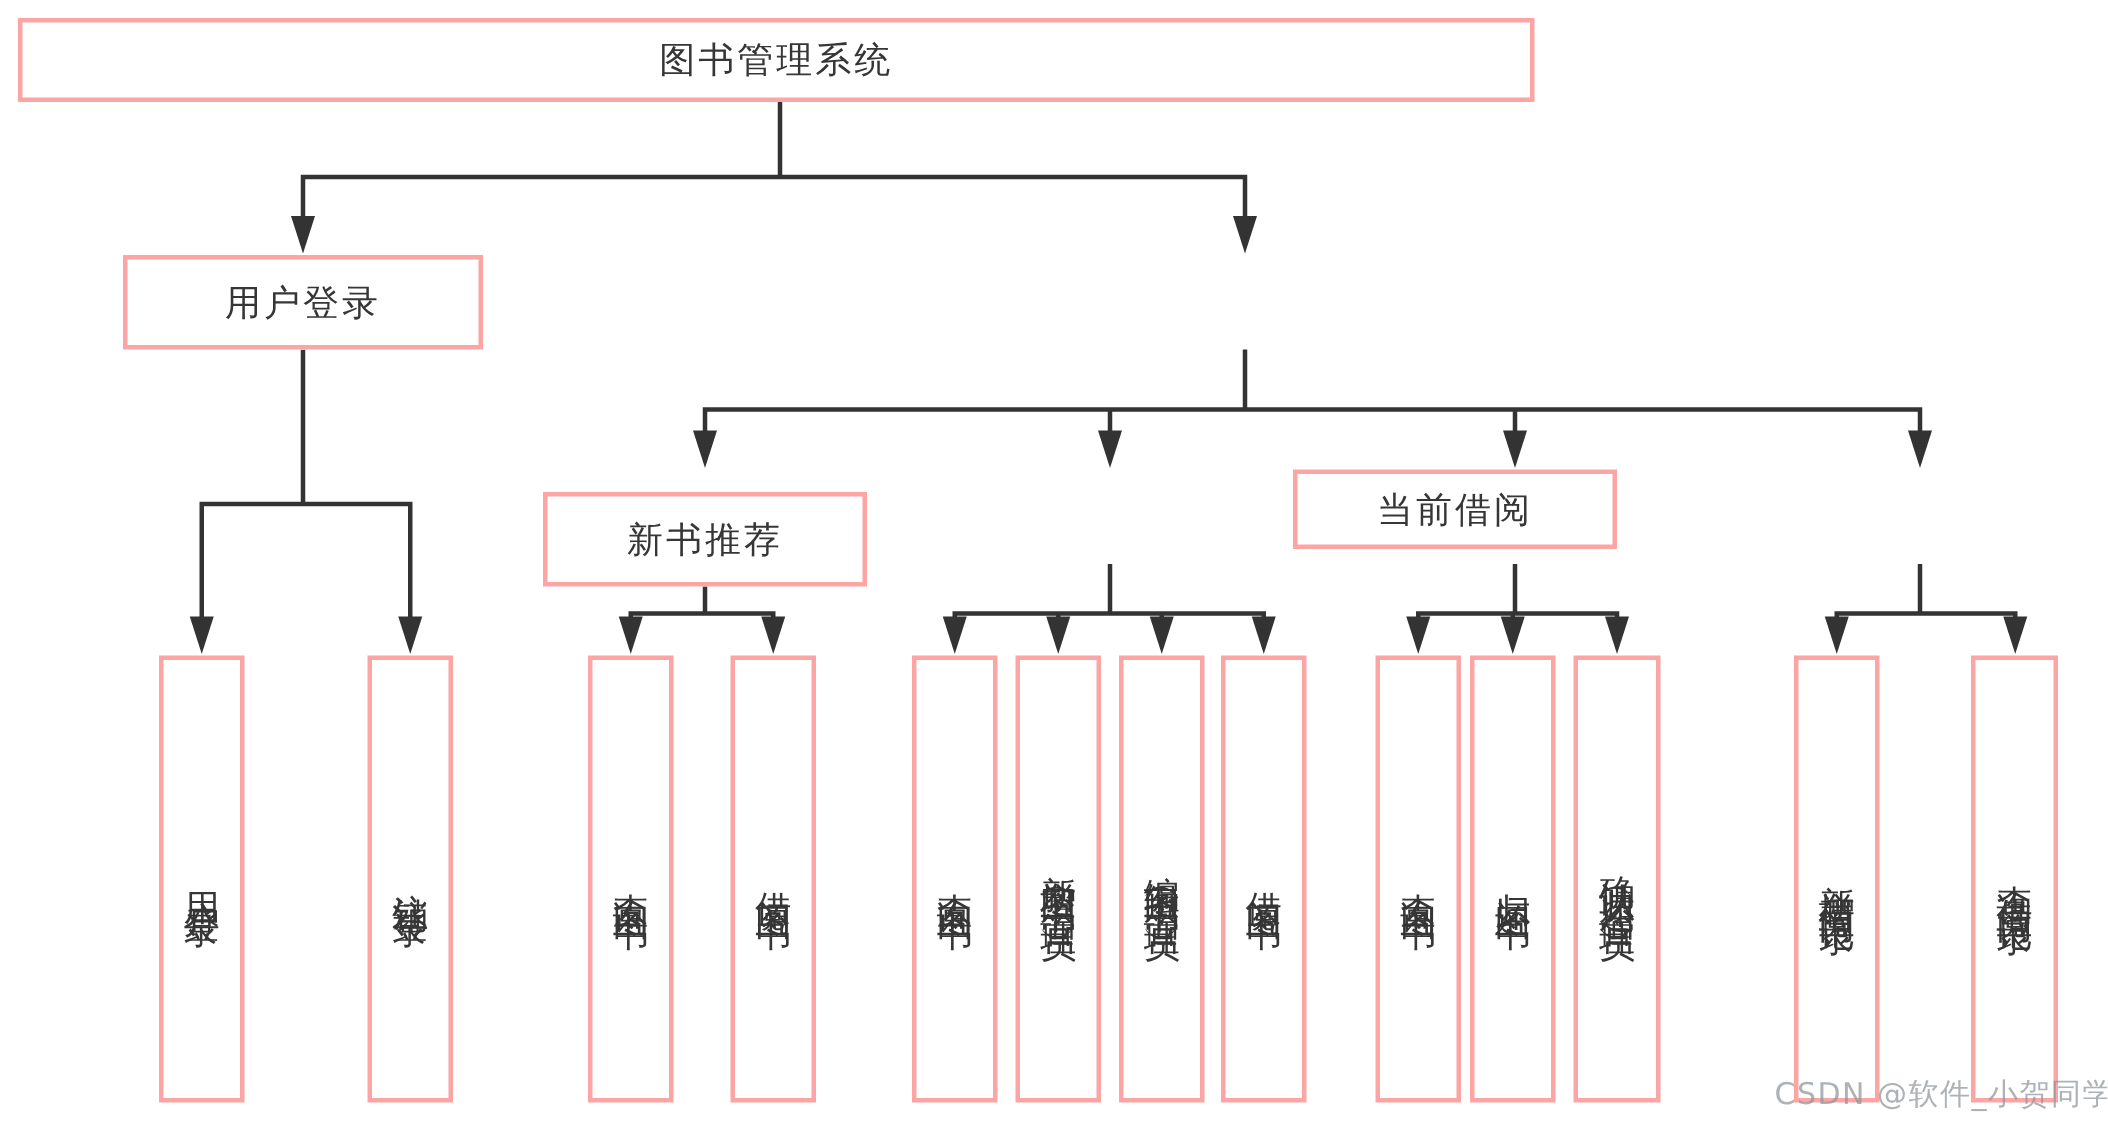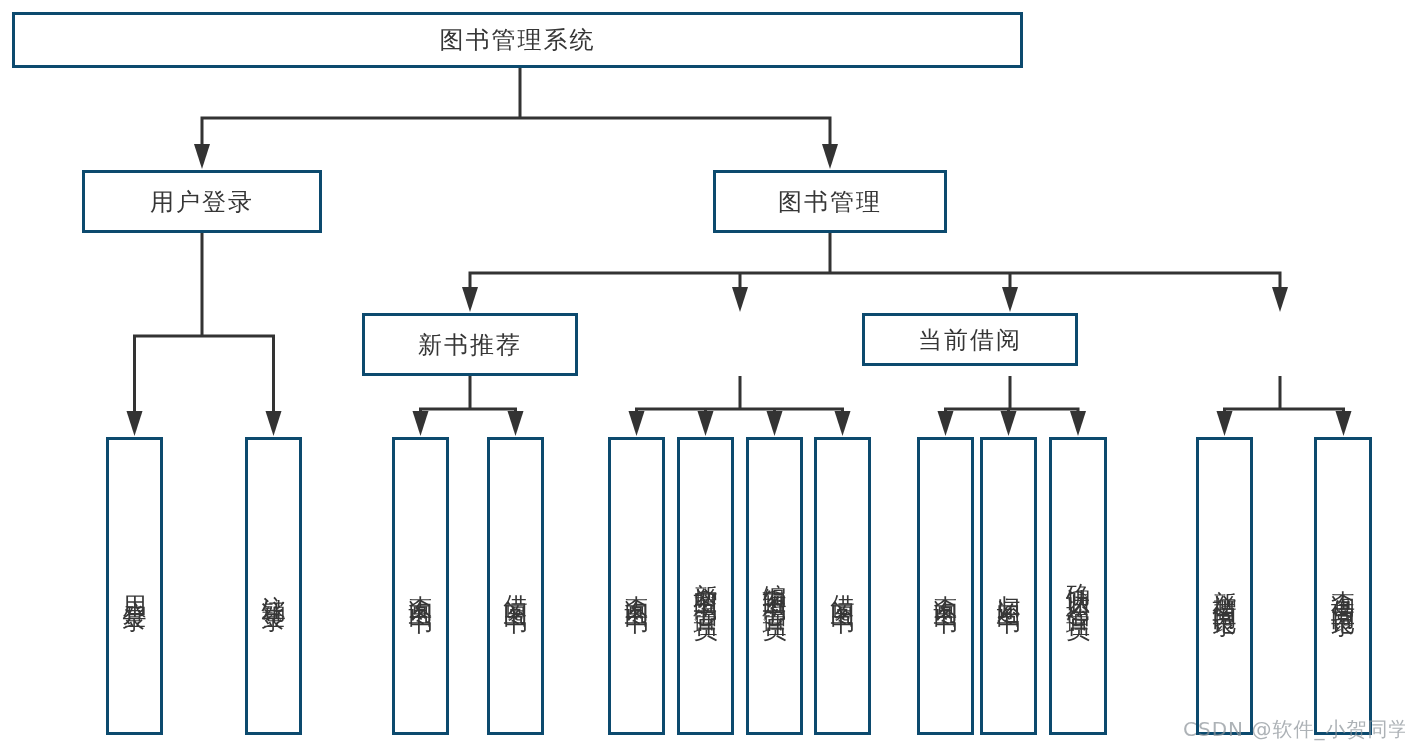--- a/index.html
+++ b/index.html
@@ -4,21 +4,21 @@
 <style>
   html,body{margin:0;padding:0;background:#fff;}
   .canvas{
     position:relative;width:1405px;height:747px;background:#ffffff;
     font-family:"DejaVu Sans",sans-serif;overflow:hidden;
   }
   svg.wires{position:absolute;left:0;top:0;}
   .wire{stroke:#333333;stroke-width:3;fill:none;}
   .arrowhead{fill:#333333;stroke:none;}
   .box{
-    position:absolute;box-sizing:border-box;border:3px solid #0c4a6e;background:#ffffff;
+    position:absolute;box-sizing:border-box;border:3px solid #fca5a5;background:#ffffff;
     display:flex;align-items:center;justify-content:center;
     color:#363636;
   }
   .h{font-size:24px;letter-spacing:2px;white-space:nowrap;}
   .v{
     writing-mode:vertical-rl;text-orientation:mixed;
     font-size:24px;letter-spacing:5px;line-height:1;
   }
   .watermark{
     position:absolute;left:1183px;top:716px;z-index:5;
@@ -76,23 +76,22 @@
     <g>
       <path class="wire" d="M1280 376 V409 M1223 409 H1345 M1224.5 409 V414 M1343.5 409 V414"></path>
       <polygon class="arrowhead" points="1216.5,411 1232.5,411 1224.5,436"></polygon>
       <polygon class="arrowhead" points="1335.5,411 1351.5,411 1343.5,436"></polygon>
     </g>
   </svg>
 
   <div class="box h" style="left:12px;top:12px;width:1011px;height:56px">图书管理系统</div>
 
   <div class="box h" style="left:82px;top:170px;width:240px;height:63px">用户登录</div>
-  <div class="box h" style="left:713px;top:170px;width:234px;height:63px">图书管理</div>
 
-  <div class="box h" style="left:362px;top:313px;width:216px;height:63px">新书推荐</div>
+  <div class="box h" style="left:362px;top:328px;width:216px;height:63px">新书推荐</div>
   <div class="box h" style="left:862px;top:313px;width:216px;height:53px">当前借阅</div>
 
   <div class="box v" style="left:106px;top:437px;width:57px;height:298px">用户登录</div>
   <div class="box v" style="left:245px;top:437px;width:57px;height:298px">注销登录</div>
 
   <div class="box v" style="left:392px;top:437px;width:57px;height:298px">查询图书</div>
   <div class="box v" style="left:487px;top:437px;width:57px;height:298px">借阅图书</div>
 
   <div class="box v" style="left:608px;top:437px;width:57px;height:298px">查询图书</div>
   <div class="box v" style="left:677px;top:437px;width:57px;height:298px">新增图书（管理员）</div>

